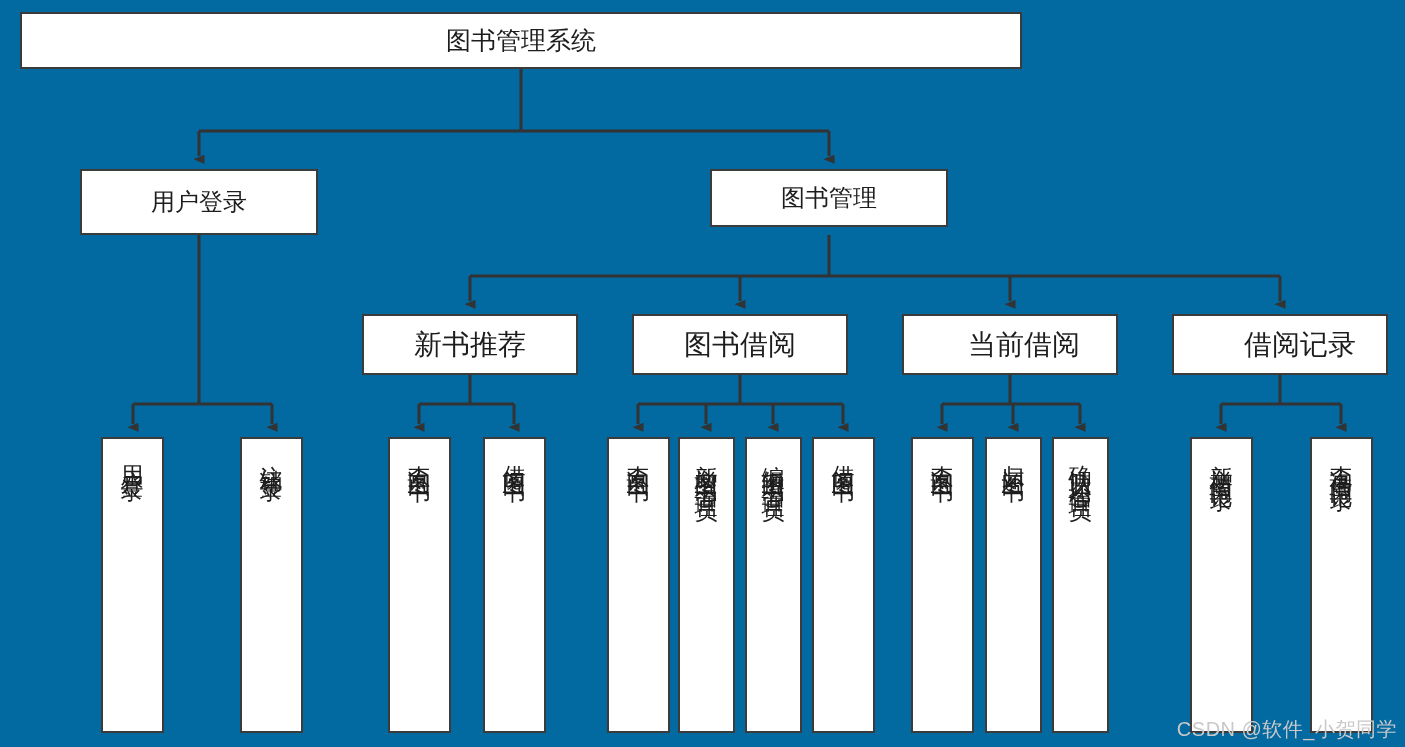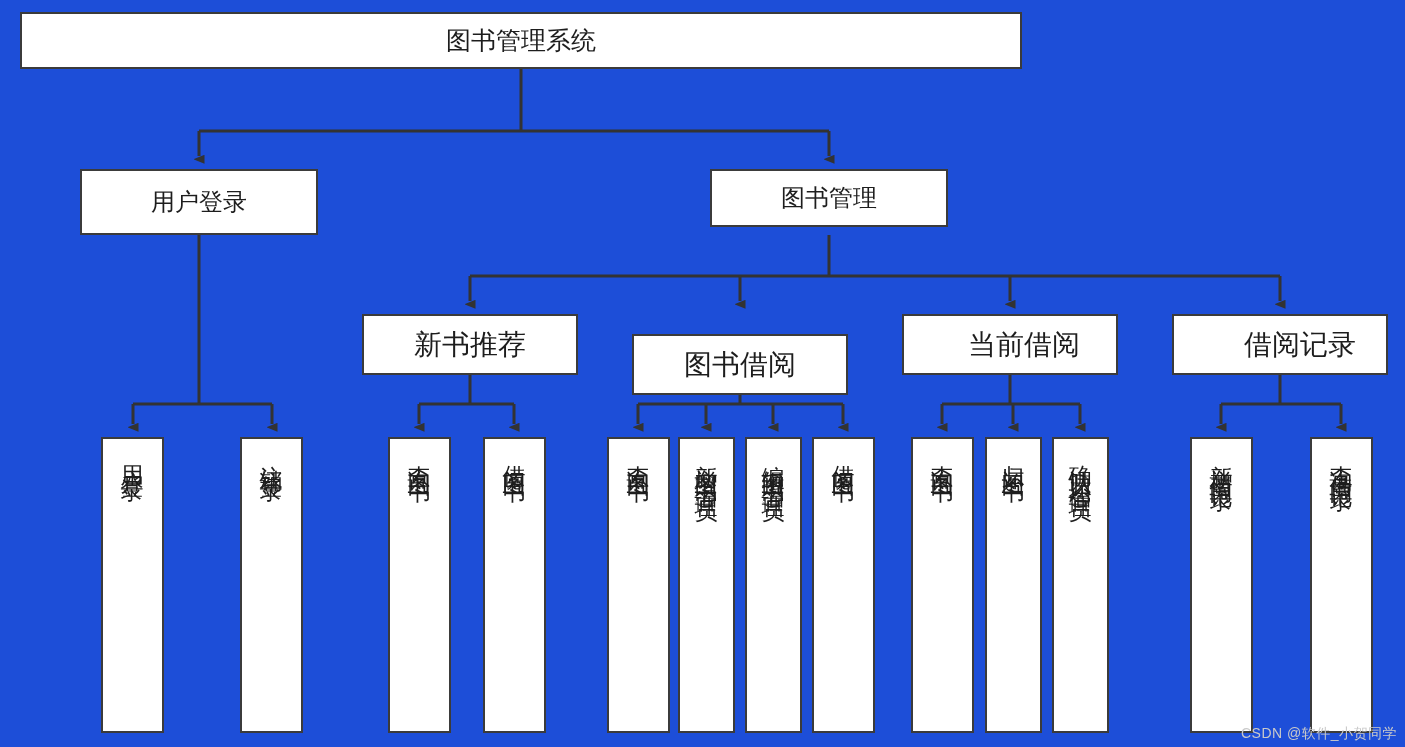--- a/index.html
+++ b/index.html
@@ -9,21 +9,21 @@
     background: #ffffff;
   }
   body {
     font-family: "Liberation Sans", "DejaVu Sans", sans-serif;
     color: #1d1d1d;
   }
   #canvas {
     position: relative;
     width: 1405px;
     height: 747px;
-    background: #1d4ed8;
+    background: #0369a1;
     overflow: hidden;
   }
   
   #wires {
     position: absolute;
     left: 0;
     top: 0;
     width: 1405px;
     height: 747px;
     pointer-events: none;
@@ -50,21 +50,21 @@
     writing-mode: vertical-rl;
     text-orientation: upright;
     letter-spacing: 5px;
     white-space: nowrap;
     display: block;
   }
   .watermark {
     position: absolute;
     right: 8px;
     bottom: 4px;
-    font-size: 14px;
+    font-size: 20px;
     color: #c9c9c9;
     letter-spacing: 0.5px;
     z-index: 5;
     white-space: nowrap;
     font-family: "Liberation Sans", "DejaVu Sans", sans-serif;
   }
 </style>
 </head>
 <body>
 
@@ -128,21 +128,21 @@
   <div class="node level2" style="left: 80px; top: 169px; width: 238px; height: 66px;">
     <span>用户登录</span>
   </div>
   <div class="node level2" style="left: 710px; top: 169px; width: 238px; height: 58px;">
     <span>图书管理</span>
   </div>
 
   <div class="node level3" style="left: 362px; top: 314px; width: 216px; height: 61px;">
     <span>新书推荐</span>
   </div>
-  <div class="node level3" style="left: 632px; top: 314px; width: 216px; height: 61px; margin-top: 20px;">
+  <div class="node level3" style="left: 632px; top: 314px; width: 216px; height: 61px;">
     <span>图书借阅</span>
   </div>
   <div class="node level3" style="left: 902px; top: 314px; width: 216px; height: 61px; padding-left: 28px;">
     <span>当前借阅</span>
   </div>
   <div class="node level3" style="left: 1172px; top: 314px; width: 216px; height: 61px; padding-left: 40px;">
     <span>借阅记录</span>
   </div>
 
   <div class="node leaf" style="left: 101px; top: 437px; width: 63px; height: 296px;">

